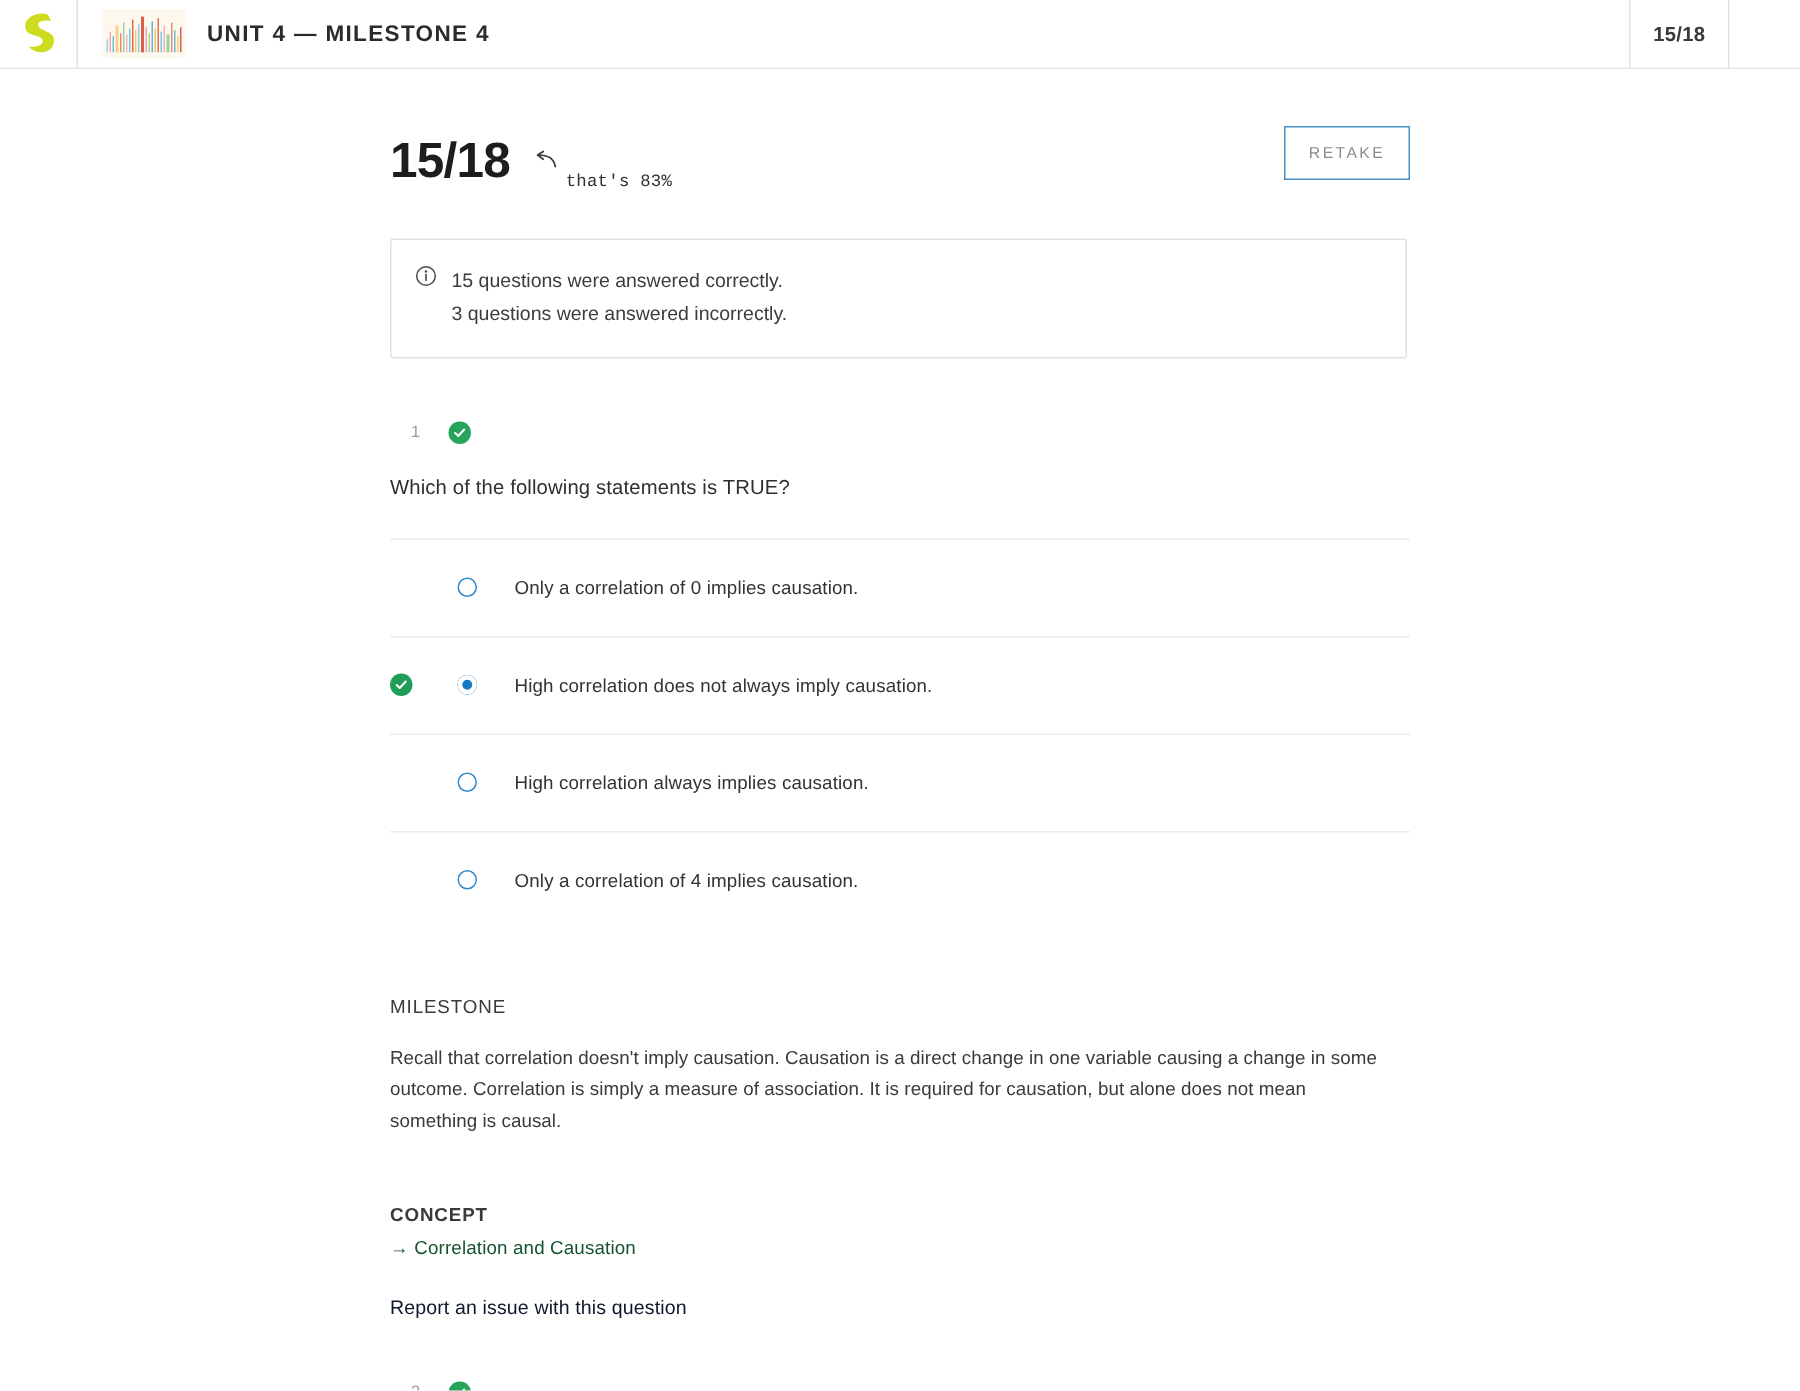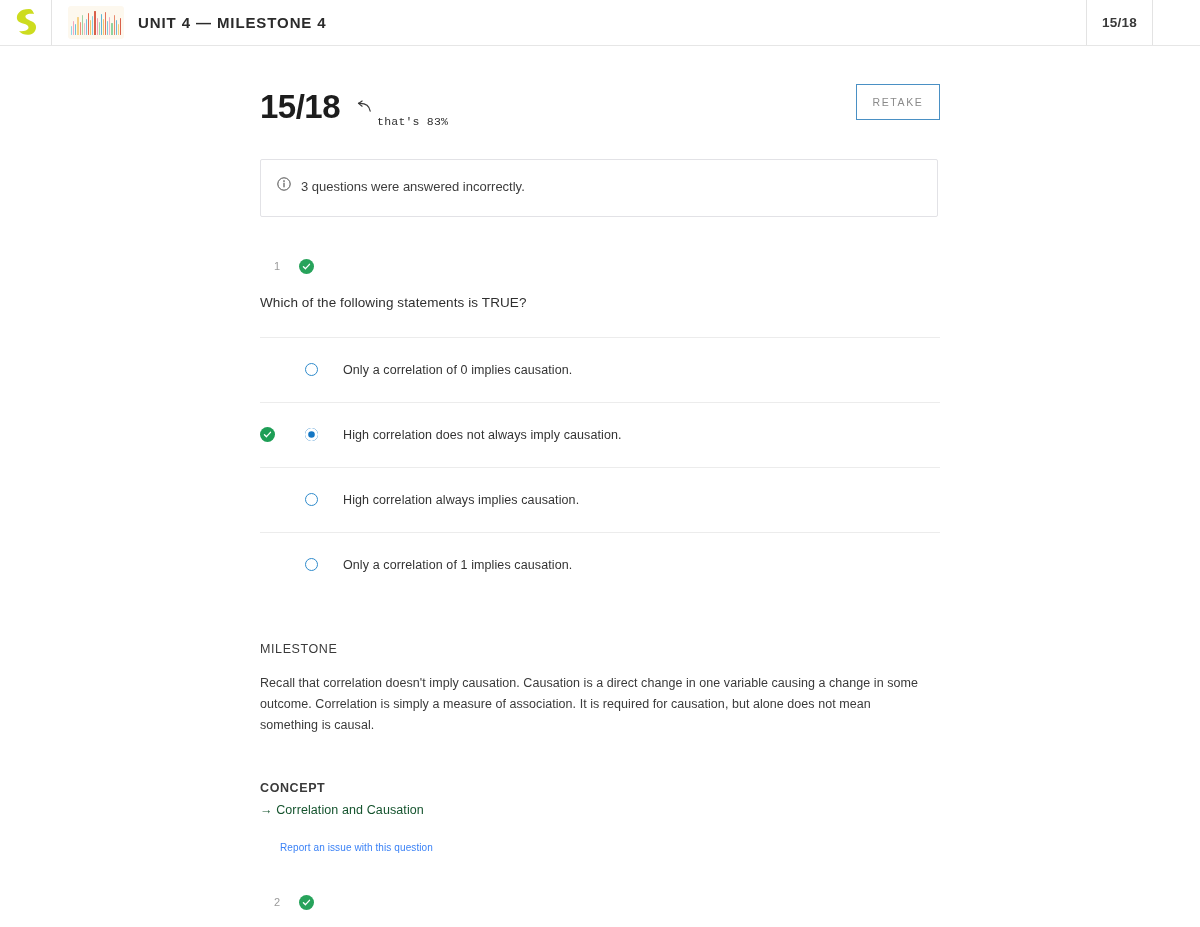--- a/index.html
+++ b/index.html
@@ -227,25 +227,24 @@
   .concept-label { margin-top: 45px; font-size: 12.5px; letter-spacing: 0.6px; color: #3a3a3a; font-weight: bold; }
   .concept-link {
     margin-top: 8px;
     font-size: 12.5px;
     color: #14532d;
     cursor: pointer;
     letter-spacing: 0.1px;
   }
   .report-link {
     margin-top: 25px;
-    font-size: 10px;
-    color: #3b82f6;
+    font-size: 13px;
+    color: #0f172a;
     cursor: pointer;
     letter-spacing: 0.1px;
-    margin-left: 20px;
   }
 </style>
 </head>
 <body>
 
 <div class="topbar">
   <div class="logo-cell">
     <span class="logo-mark">
       <svg width="22" height="30" viewBox="0 0 22 30" aria-hidden="true">
         <path d="M14 1 C5 1 1 6 2 11 C3 16 11 15 13 18 C15 21 11 24 4 23 C9 29 20 28 21 20 C22 13 13 13 11 10 C9 7 13 5 19 6 C18 3 17 1 14 1 Z" fill="#cddc1f"></path>
@@ -308,20 +307,21 @@
 
     <div class="info-box">
       <span class="info-ico">
         <svg width="14" height="14" viewBox="0 0 14 14" aria-hidden="true">
           <circle cx="7" cy="7" r="6.2" fill="none" stroke="#4a4a4a" stroke-width="1"></circle>
           <circle cx="7" cy="4" r="0.85" fill="#4a4a4a"></circle>
           <rect x="6.45" y="5.7" width="1.1" height="4.6" fill="#4a4a4a"></rect>
         </svg>
       </span>
       <div class="info-lines">
+        <div>15 questions were answered correctly.</div>
         <div>3 questions were answered incorrectly.</div>
       </div>
     </div>
 
     <div class="q-block">
       <div class="q-head">
         <span class="q-num">1</span>
         <span class="badge-check">
           <svg width="9" height="9" viewBox="0 0 10 10" aria-hidden="true">
             <path d="M1.6 5.2 L3.9 7.4 L8.3 2.6" stroke="#ffffff" stroke-width="1.5" fill="none" stroke-linecap="round" stroke-linejoin="round"></path>
@@ -348,21 +348,21 @@
           <span class="opt-text">High correlation does not always imply causation.</span>
         </div>
 
         <div class="option">
           <span class="radio"></span>
           <span class="opt-text">High correlation always implies causation.</span>
         </div>
 
         <div class="option">
           <span class="radio"></span>
-          <span class="opt-text">Only a correlation of 1 implies causation.</span>
+          <span class="opt-text">Only a correlation of 4 implies causation.</span>
         </div>
 
       </div>
 
       <div class="sec-label">MILESTONE</div>
       <div class="rationale-body">Recall that correlation doesn't imply causation.  Causation is a direct change in one variable causing a change in some outcome.  Correlation is simply a measure of association.  It is required for causation, but alone does not mean something is causal.</div>
 
       <div class="concept-label">CONCEPT</div>
       <div class="concept-link">
         <span>→</span>

